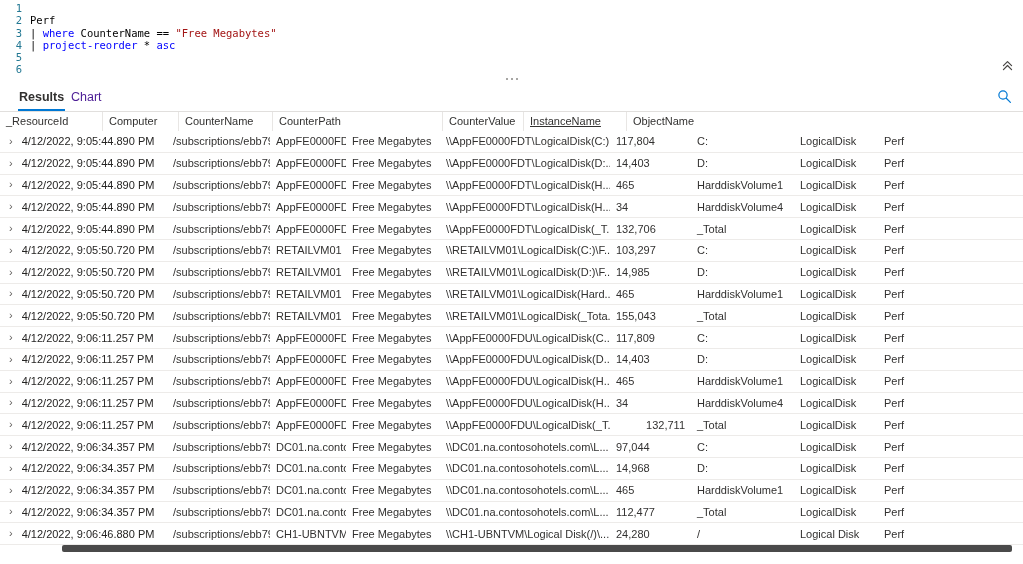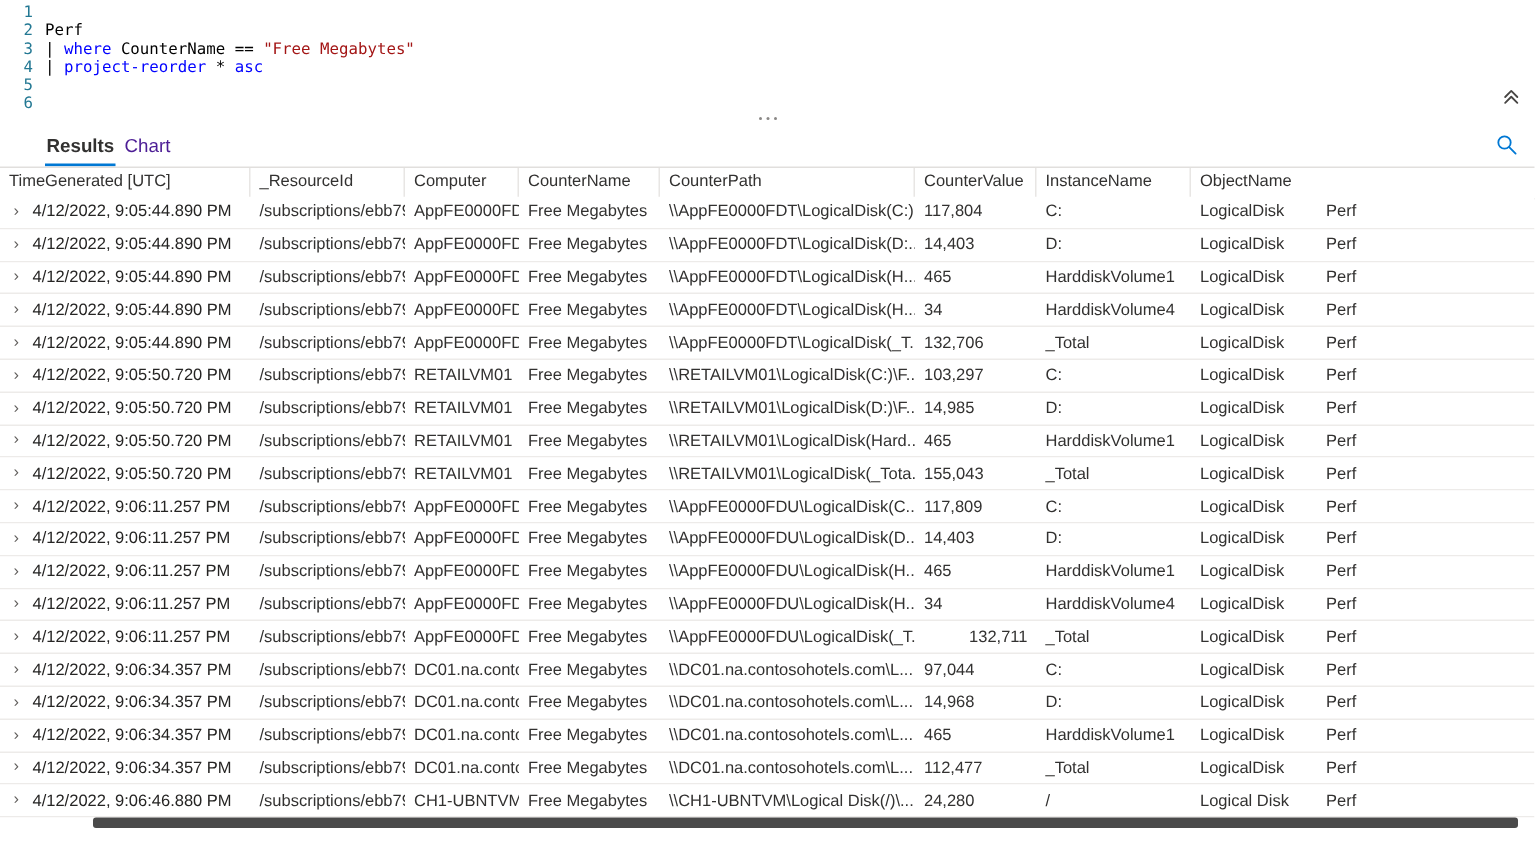--- a/index.html
+++ b/index.html
@@ -15,21 +15,21 @@
   .tk-plain{color:#000;}
   .tk-keyword{color:#0000ff;}
   .tk-string{color:#a31515;}
   .tk-operator{color:#000;}
   .collapse-btn{position:absolute;top:58px;right:6px;width:16px;height:14px;cursor:pointer;}
   
   .splitter{position:absolute;top:74px;left:0;right:0;height:10px;display:flex;align-items:center;justify-content:center;cursor:row-resize;}
   .grip{display:flex;gap:3px;}
   .grip i{width:2px;height:2px;border-radius:50%;background:#8a8886;display:block;}
   
-  .tabbar{position:absolute;top:85px;left:12px;right:0;height:26px;}
+  .tabbar{position:absolute;top:85px;left:0;right:0;height:26px;}
   .tab{position:absolute;top:0;height:24px;line-height:24px;font-size:12.5px;color:#323130;cursor:pointer;}
   .tab.active{font-weight:700;border-bottom:2px solid #0078d4;}
   .tab-results{left:18px;padding:0 1px;}
   .tab-chart{left:71px;color:#4c1d95;}
   .search-btn{position:absolute;top:4px;right:10px;width:16px;height:16px;cursor:pointer;}
   
   .grid-header{position:absolute;top:111px;left:0;right:0;height:20px;display:flex;
     border-top:1px solid #e1dfdd;border-bottom:1px solid #e1dfdd;background:#fff;
     font-size:11px;color:#323130;}
   .hcell{box-sizing:border-box;padding:0 6px;line-height:19px;white-space:nowrap;overflow:hidden;flex:none;cursor:pointer;}
@@ -99,27 +99,26 @@
   </div>
   <div class="search-btn">
     <svg width="15" height="15" viewBox="0 0 16 16">
       <circle cx="6.4" cy="6.4" r="4.4" fill="none" stroke="#0078d4" stroke-width="1.3"></circle>
       <line x1="9.9" y1="9.9" x2="14.3" y2="14.3" stroke="#0078d4" stroke-width="1.3" stroke-linecap="round"></line>
     </svg>
   </div>
 </div>
 
 <div class="grid-header" id="grid-header">
-    <div class="hcell" style="width: 167px;">TimeGenerated [UTC]</div>
     <div class="hcell" style="width: 103px;">_ResourceId</div>
     <div class="hcell" style="width: 76px;">Computer</div>
     <div class="hcell" style="width: 94px;">CounterName</div>
     <div class="hcell" style="width: 170px;">CounterPath</div>
     <div class="hcell" style="width: 81px;">CounterValue</div>
-    <div class="hcell" style="width: 103px;">InstanceName</div>
+    <div class="hcell" style="width: 103px; text-decoration: underline;">InstanceName</div>
     <div class="hcell" style="width: 84px;">ObjectName</div>
   </div>
 <div class="grid-body" id="grid-body">
     <div class="grow">
       <div class="cell cfirst" style="width: 167px;">
         <span class="chev">›</span>
         <span>4/12/2022, 9:05:44.890 PM</span>
       </div>
       <div class="cell" style="width: 103px;">/subscriptions/ebb79...</div>
       <div class="cell" style="width: 76px;">AppFE0000FDT</div>

